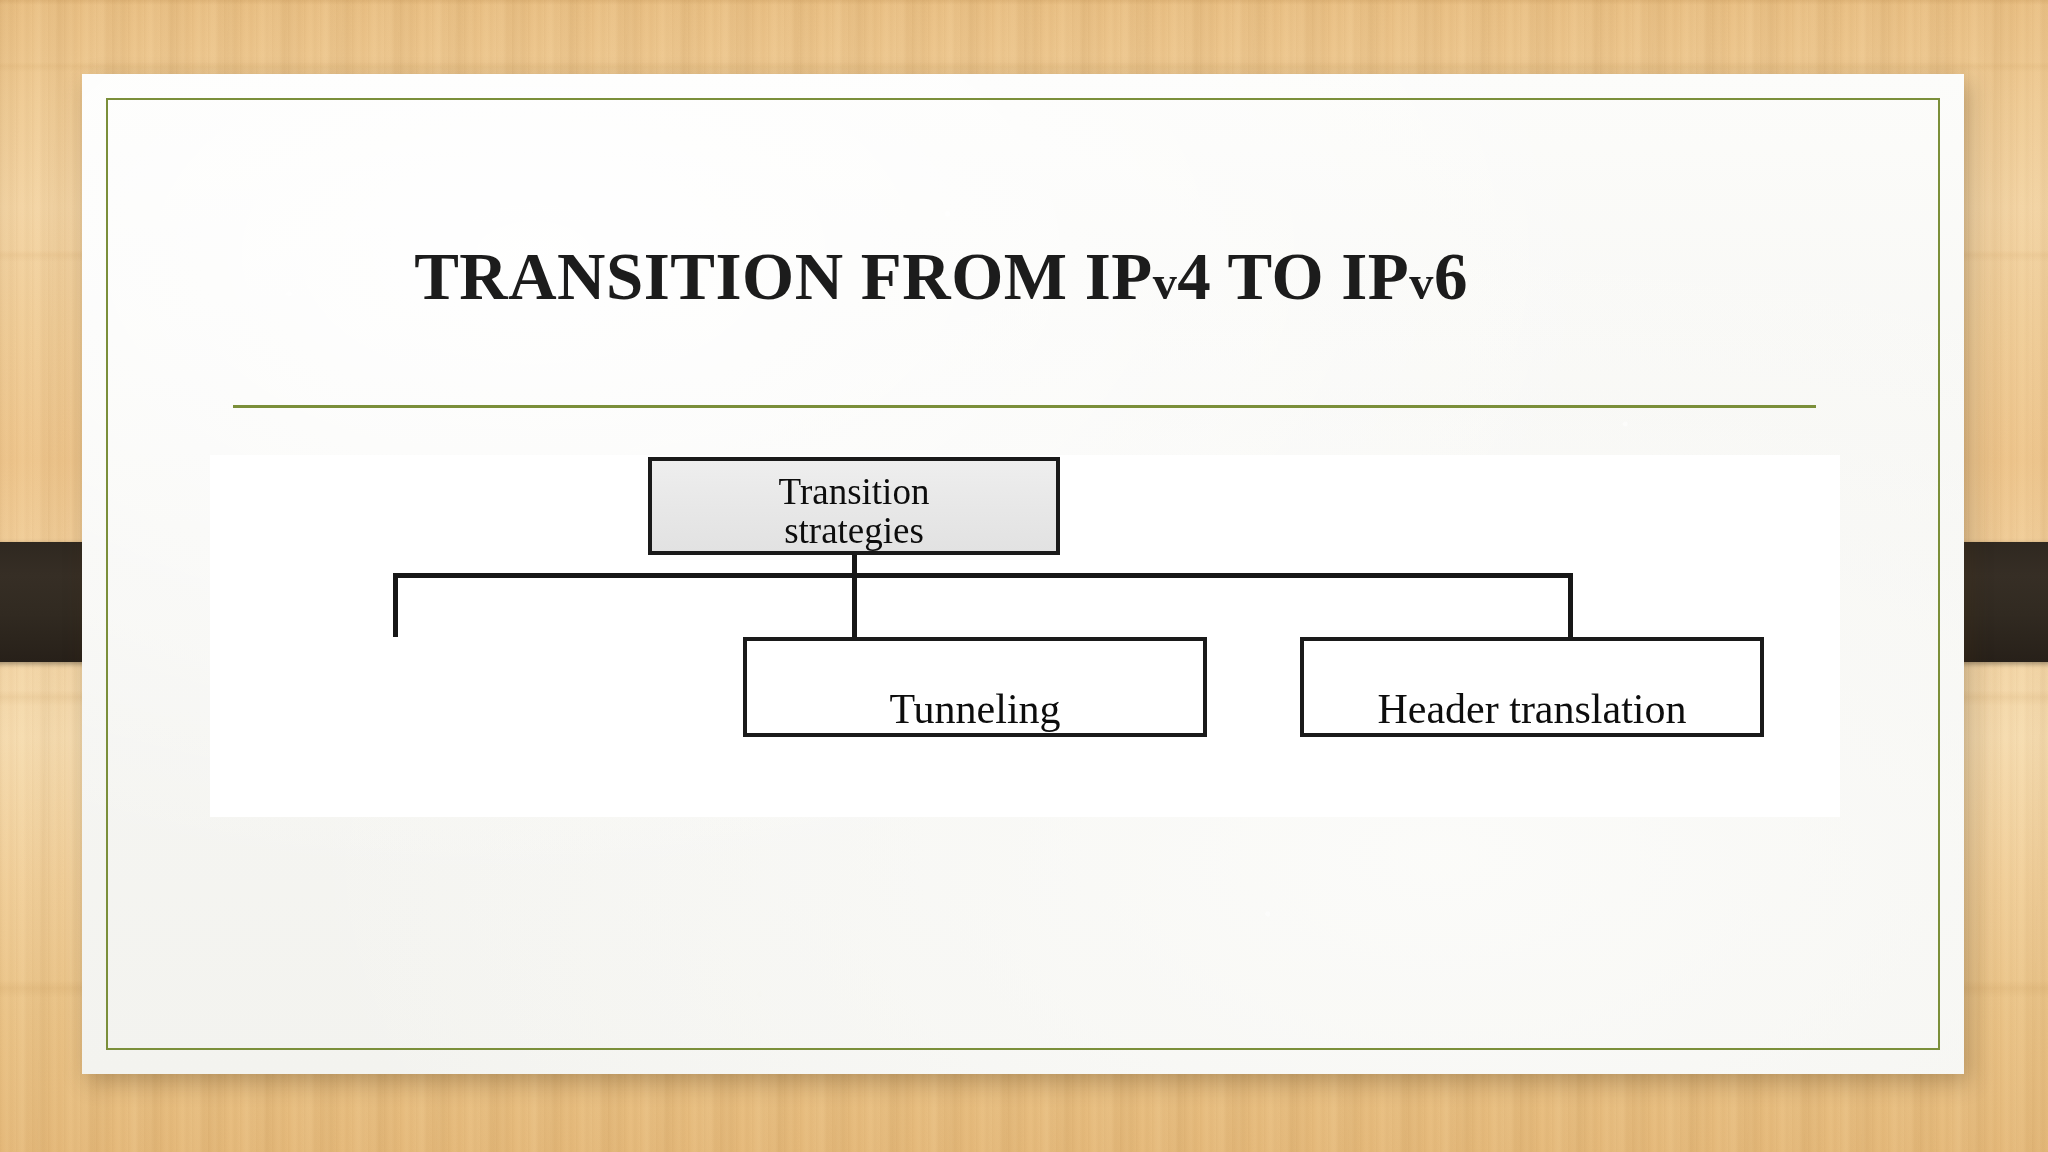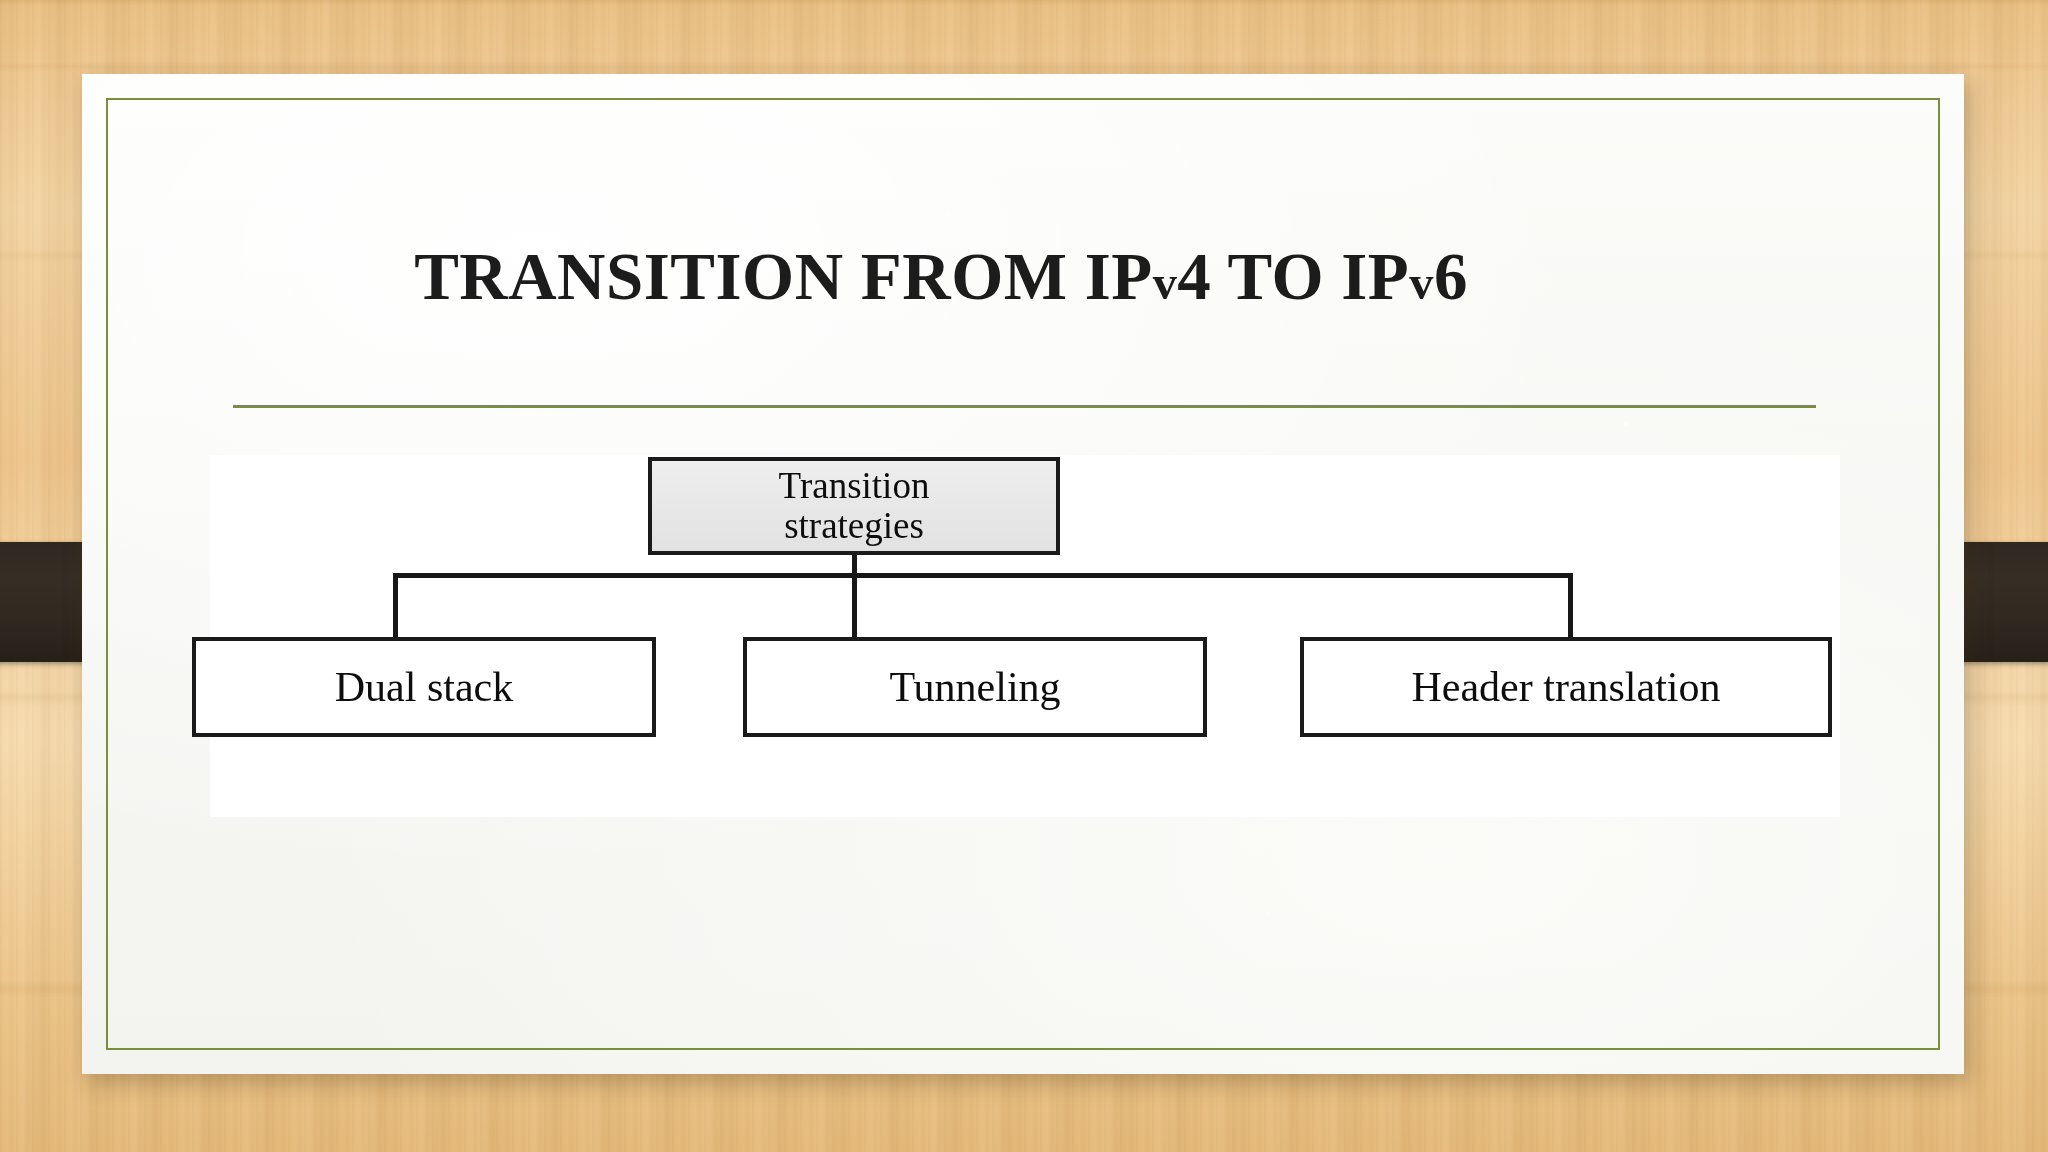--- a/index.html
+++ b/index.html
@@ -155,21 +155,21 @@
     height: 362px;
     background: #ffffff;
   }
 
   .node {
     position: absolute;
     box-sizing: border-box;
     border: 4px solid #1a1a1a;
     background: #ffffff;
     display: flex;
-    align-items: center;
+    align-items: flex-end;
     justify-content: center;
     font-family: "Liberation Serif", serif;
     color: #0d0d0d;
     text-align: center;
   }
   .node::after {
     content: "";
     position: absolute;
     left: 10px;
     top: 10px;
@@ -191,21 +191,21 @@
   }
   .node.root::after { background: #555555; }
 
   .node.leaf {
     top: 182px;
     height: 100px;
     font-size: 42px;
   }
   .node.leaf.n0  { left: -18px;  width: 464px; }
   .node.leaf.n1  { left: 533px;  width: 464px; }
-  .node.leaf.n2  { left: 1090px; width: 532px; }
+  .node.leaf.n2  { left: 1090px; width: 464px; }
 
   
   .conn {
     position: absolute;
     background: #171717;
   }
   .conn.v-root  { left: 642px; top: 100px; width: 5px;  height: 76px; }
   .conn.h-bus   { left: 183px; top: 118px; width: 1180px; height: 5px; }
   .conn.v-left  { left: 183px; top: 118px; width: 5px;  height: 64px; }
   .conn.v-mid   { left: 642px; top: 118px; width: 5px;  height: 64px; }
@@ -245,23 +245,20 @@
     <div class="conn v-mid"></div>
     <div class="conn v-right"></div>
 
     <div class="node root">
       <div>
         <div>Transition</div>
         <div>strategies</div>
       </div>
     </div>
 
-    <div class="node leaf n0">
-      <span>Dual stack</span>
-    </div>
     <div class="node leaf n1">
       <span>Tunneling</span>
     </div>
     <div class="node leaf n2">
       <span>Header translation</span>
     </div>
 
   </div>
 
 </div>

